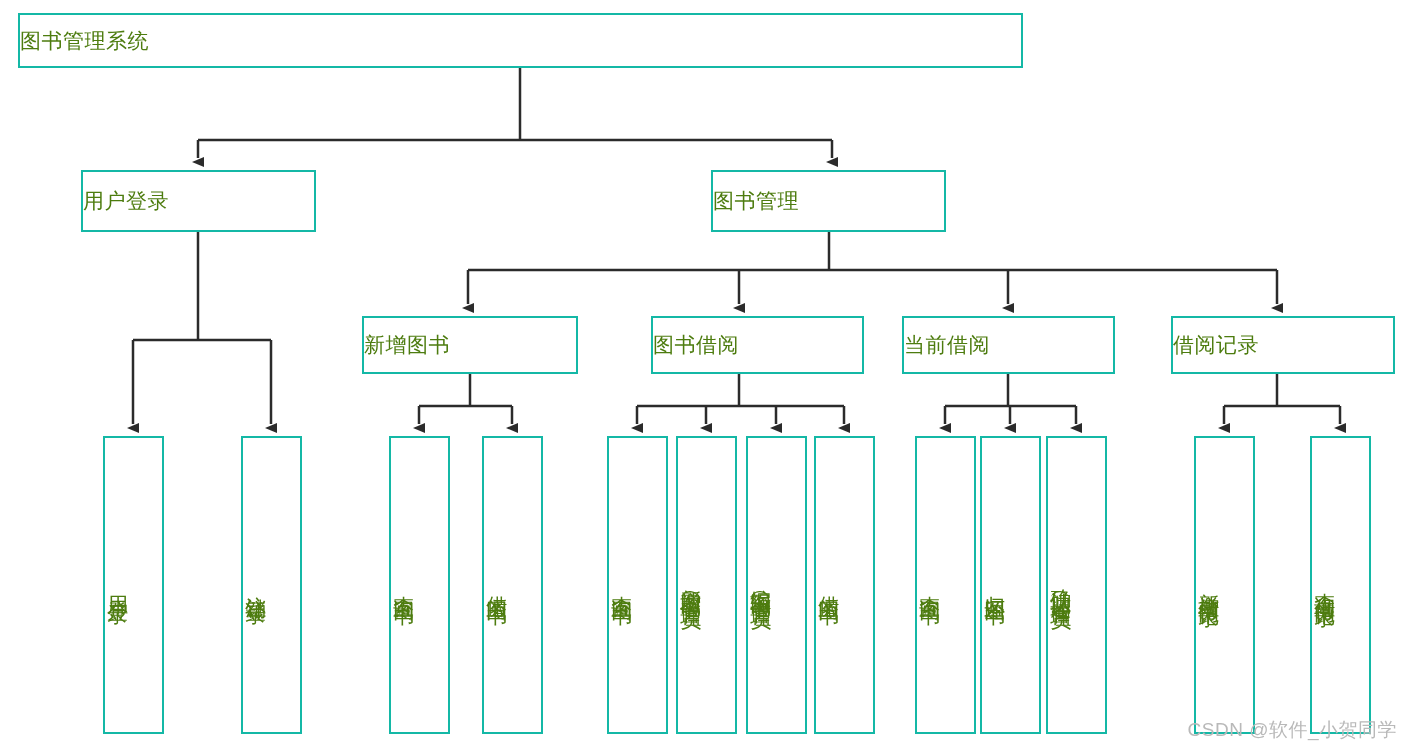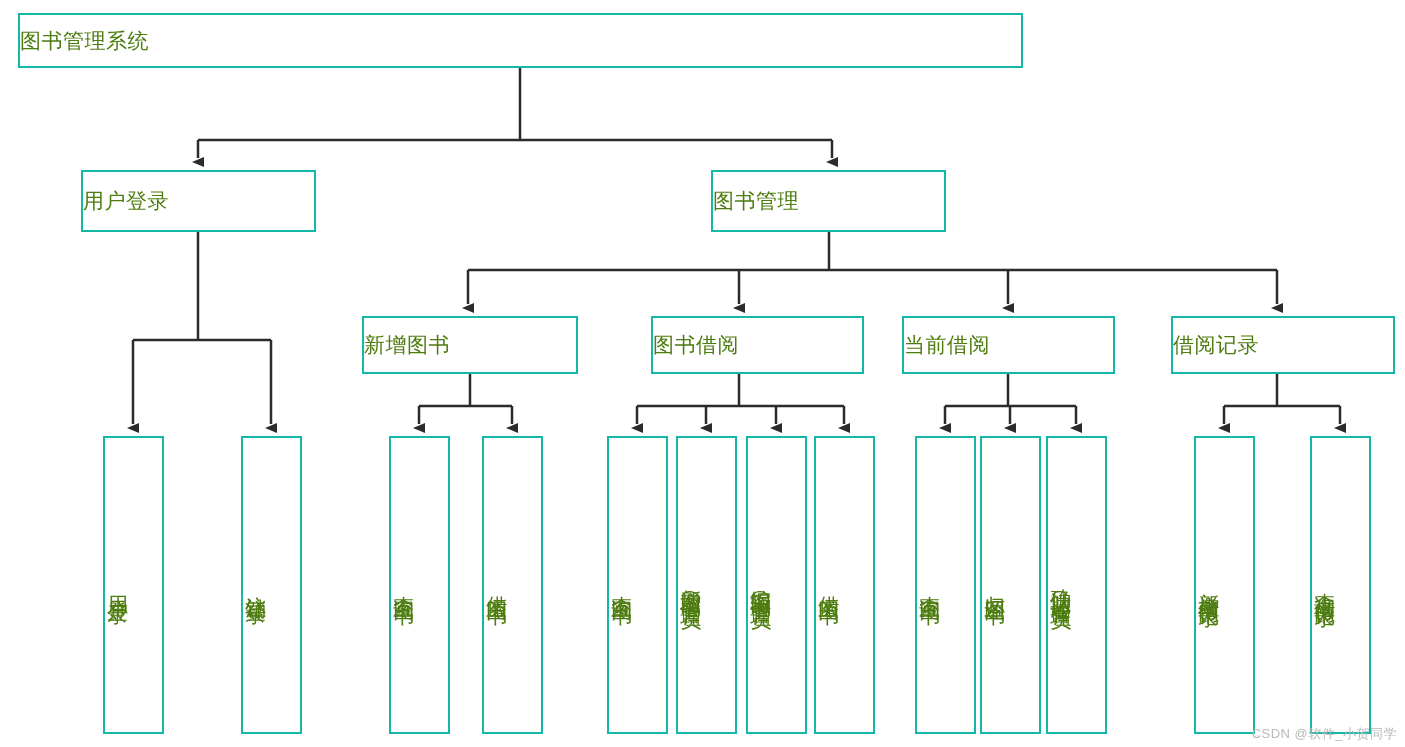--- a/index.html
+++ b/index.html
@@ -52,21 +52,21 @@
     text-orientation: upright;
     line-height: 1.18;
     letter-spacing: 3px;
     white-space: nowrap;
     display: block;
   }
   .watermark {
     position: absolute;
     right: 8px;
     bottom: 4px;
-    font-size: 13px;
+    font-size: 19px;
     color: #b9b9b9;
     white-space: nowrap;
     letter-spacing: 0.5px;
     pointer-events: none;
   }
 </style>
 </head>
 <body>
 
 <div id="diagram-canvas">

